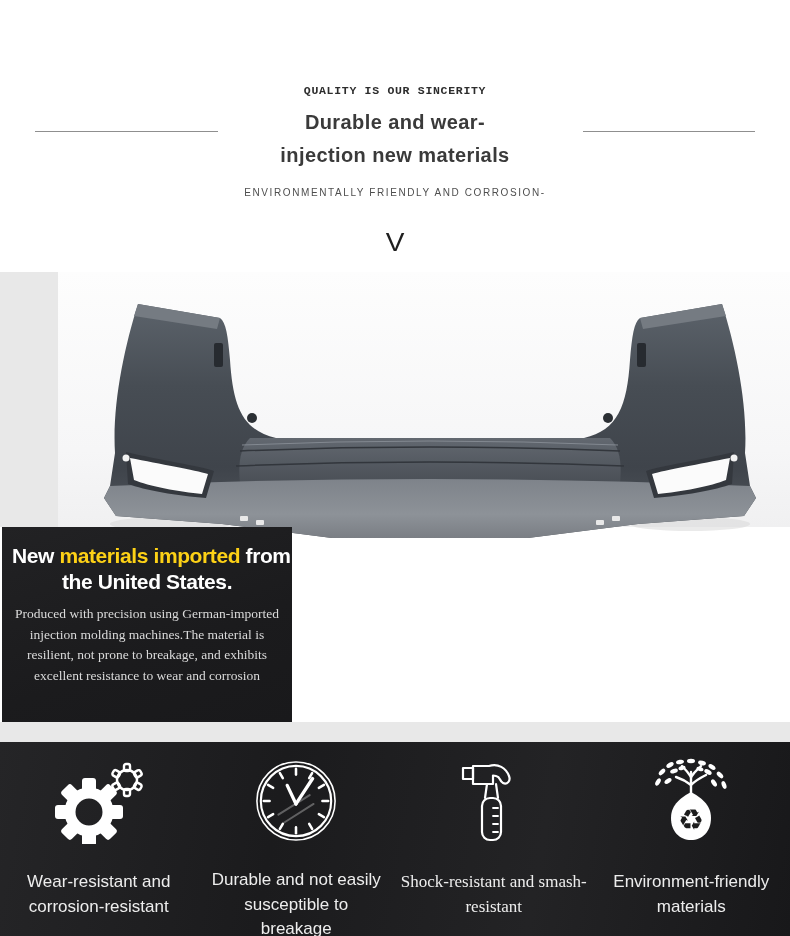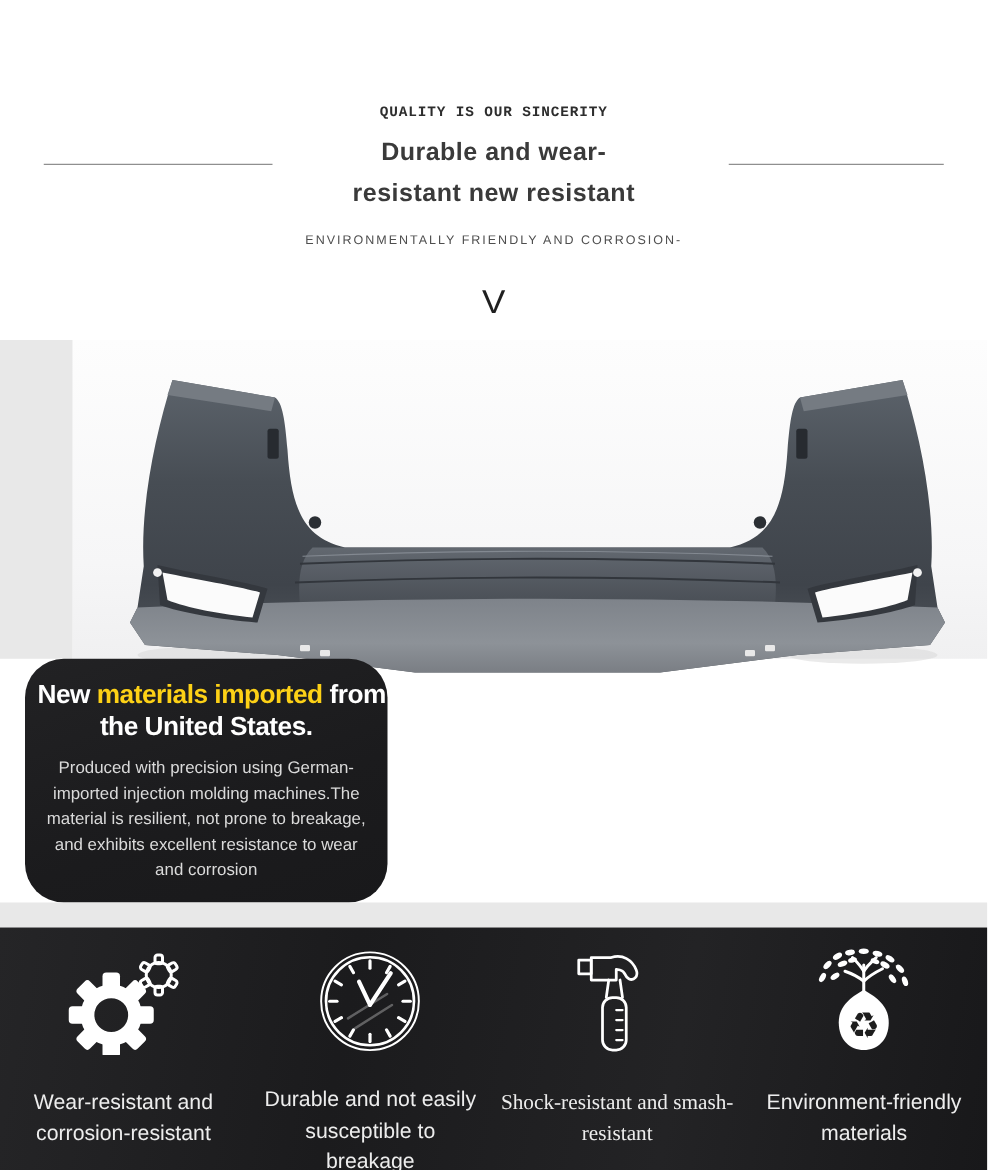--- a/index.html
+++ b/index.html
@@ -19,26 +19,26 @@
     font-size:10px;line-height:20px;color:#4e4e4e;letter-spacing:1.6px;}
   .hero-chevron{position:absolute;top:226px;left:0;width:100%;text-align:center;
     font-size:28px;font-weight:400;color:#1f1f1f;transform:scaleY(.95);}
   
   .photo-bg{position:absolute;left:58px;top:272px;width:732px;height:255px;
     background:linear-gradient(180deg,#fdfdfd 0%,#f6f6f7 70%,#f0f0f1 100%);}
   .side-strip{position:absolute;left:0;top:272px;width:58px;height:255px;background:#e8e8e8;}
   .bumper-wrap{position:absolute;left:100px;top:288px;width:660px;height:260px;}
   .bumper-wrap svg{display:block;width:100%;height:100%;}
   
-  .callout{position:absolute;left:20px;top:527px;width:290px;height:195px;
+  .callout{position:absolute;left:2px;top:527px;width:290px;height:195px;
     background:linear-gradient(160deg,#222224 0%,#1b1b1d 60%,#19191b 100%);
-    color:#fff;text-align:center;box-sizing:border-box;padding:16px 10px 0 10px;border-radius:31px;}
+    color:#fff;text-align:center;box-sizing:border-box;padding:16px 10px 0 10px;}
   .callout-title{font-size:21px;line-height:26px;font-weight:700;letter-spacing:-.4px;white-space:nowrap;}
   .callout-title .hl{color:#fdd116;}
-  .callout-body{margin:9px auto 0 auto;width:268px;font-size:13.5px;line-height:20.5px;color:#dadada;}
+  .callout-body{margin:9px auto 0 auto;width:268px;font-size:13.5px;line-height:20.5px;color:#dadada;font-family:Liberation Serif, serif;}
   
   .divider-strip{position:absolute;left:0;top:722px;width:790px;height:20px;background:#e8e8e8;}
   
   .features-bar{position:absolute;left:0;top:742px;width:790px;height:194px;
     background:linear-gradient(100deg,#252527 0%,#1b1b1d 35%,#232325 68%,#18181a 100%);
     display:flex;}
   .feature{flex:1;display:flex;flex-direction:column;align-items:center;padding-top:16px;box-sizing:border-box;}
   .icon-box{height:88px;display:flex;align-items:center;justify-content:center;}
   .feature-label{margin-top:24px;font-size:17px;line-height:24.5px;color:#ededed;text-align:center;}
   .feature:nth-child(1) .feature-label{max-width:150px;}
@@ -47,21 +47,21 @@
   .feature:nth-child(4) .feature-label{max-width:165px;}
 </style>
 </head>
 <body>
 
 <div class="page">
 
   <div class="eyebrow">QUALITY IS OUR SINCERITY</div>
   <div class="hero-title">
     <span>Durable and wear-</span><br>
-    <span>resistant new resistant</span>
+    <span>injection new materials</span>
   </div>
   <div class="rule rule-left"></div>
   <div class="rule rule-right"></div>
   <div class="hero-sub">
     <span>ENVIRONMENTALLY FRIENDLY AND CORROSION-</span><br>
   </div>
   <div class="hero-chevron">V</div>
 
   <div class="photo-bg"></div>
   <div class="side-strip"></div>

